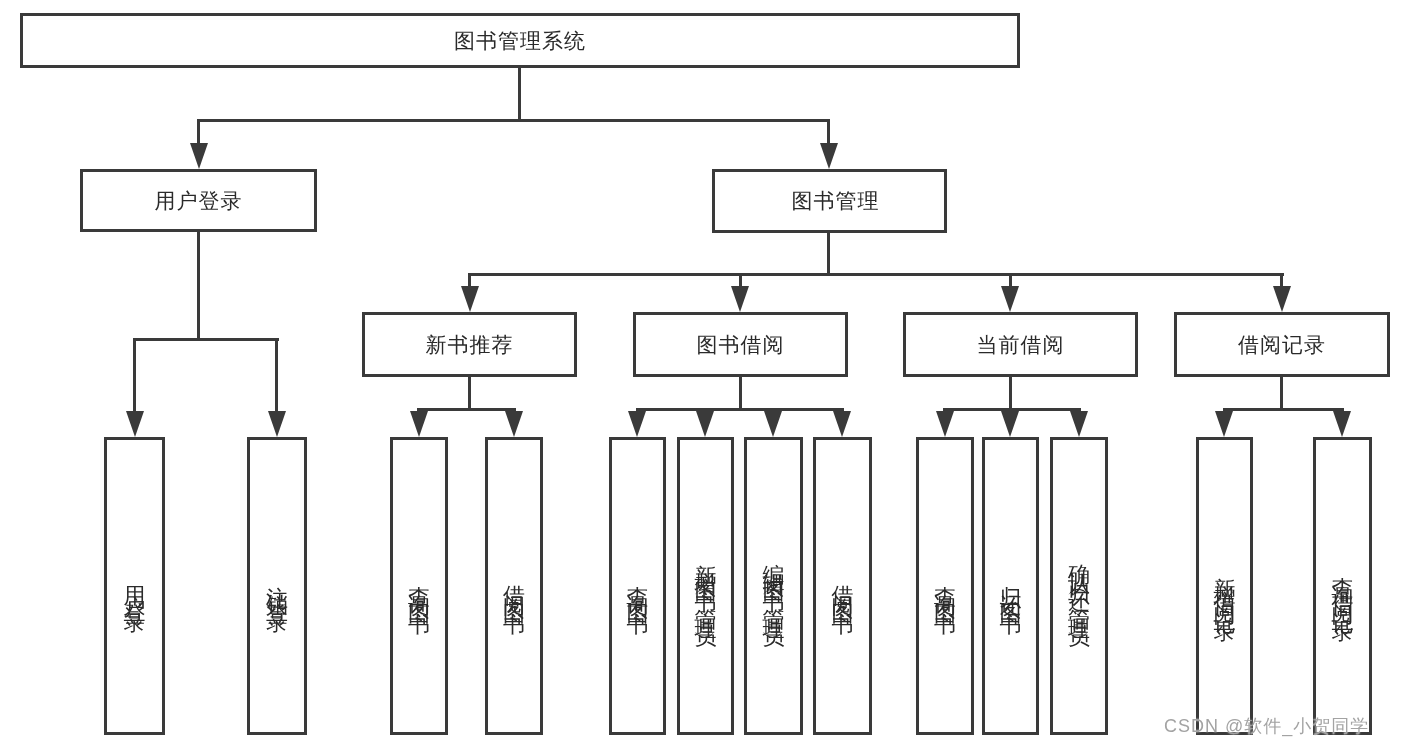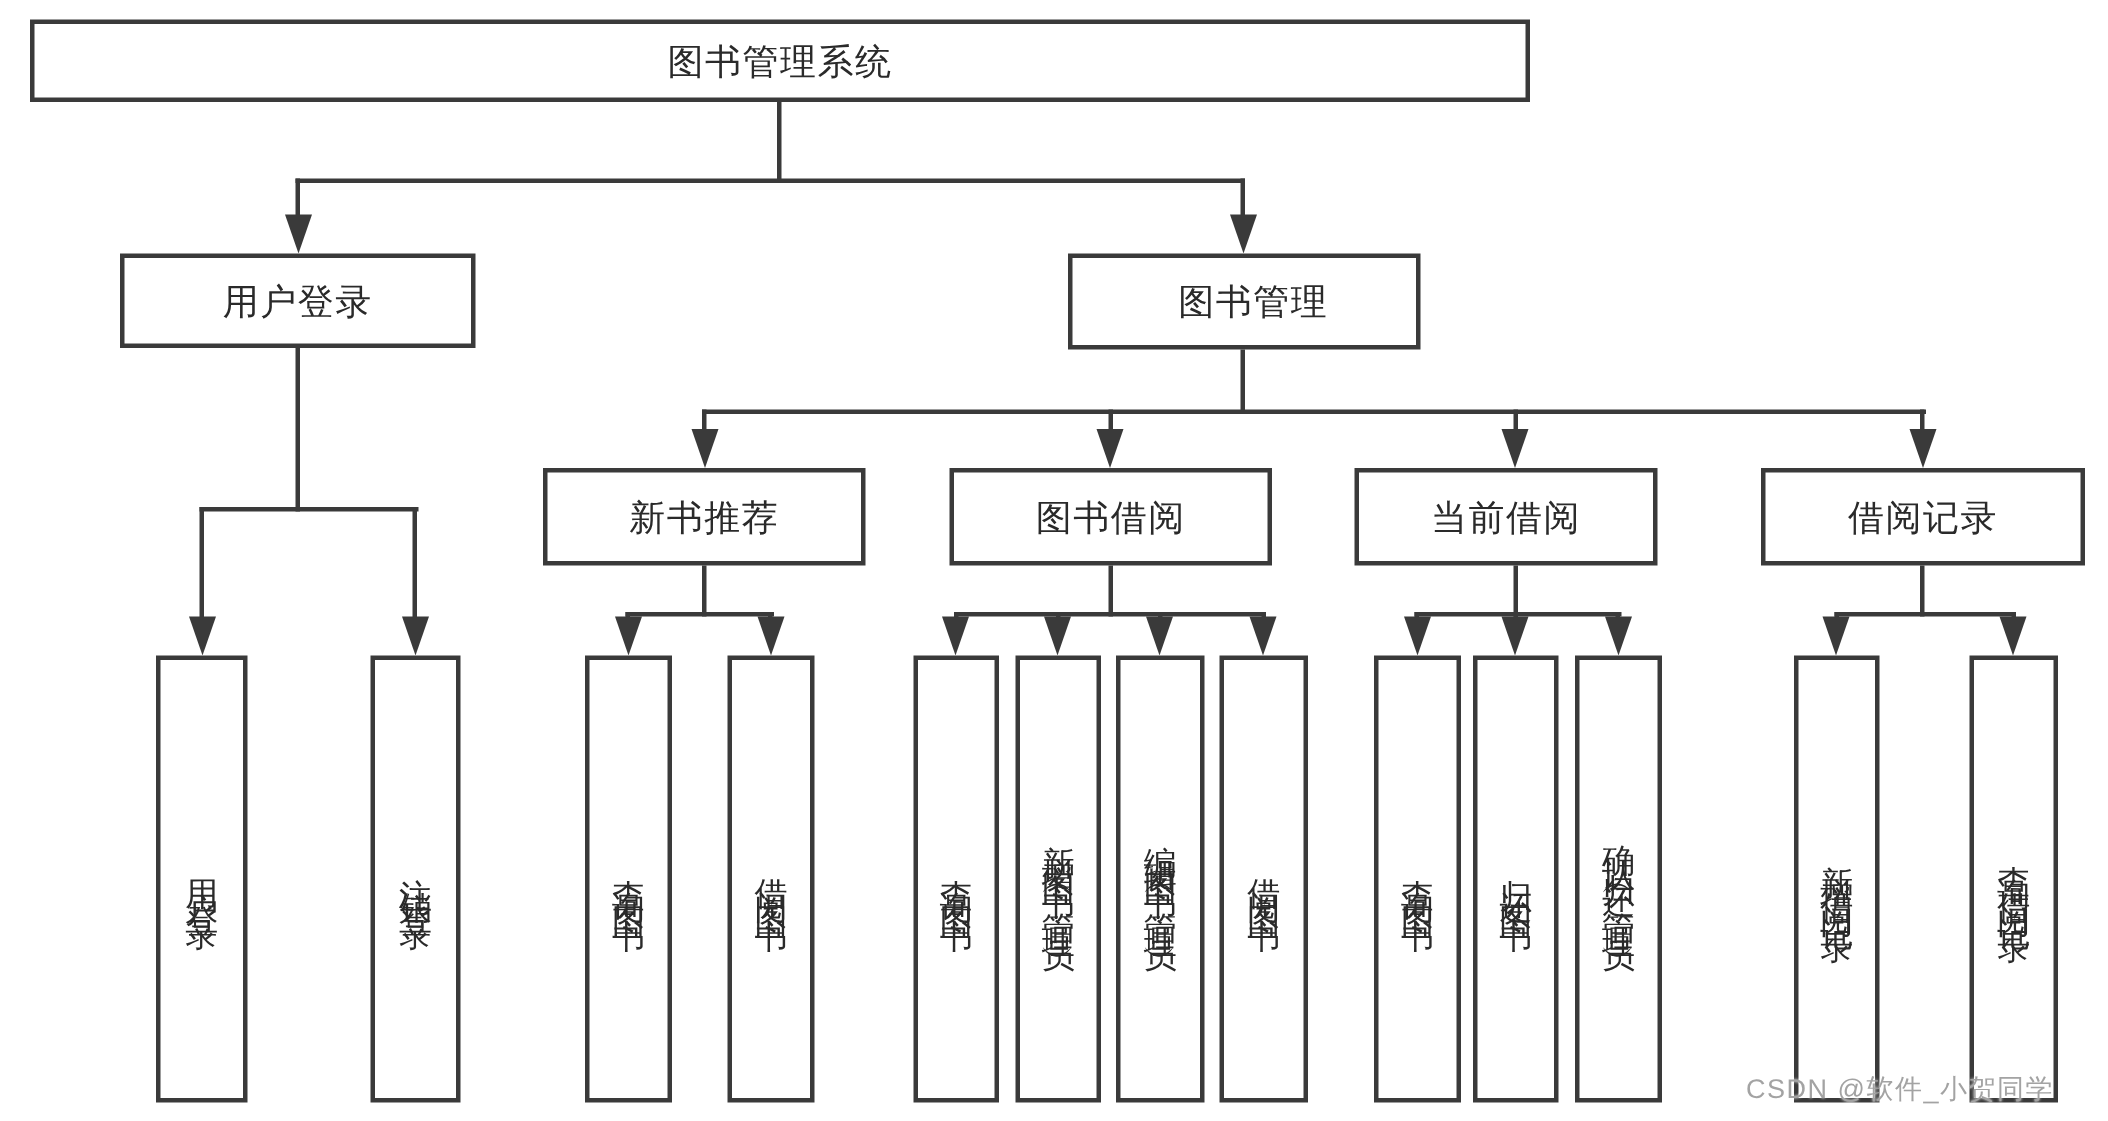--- a/index.html
+++ b/index.html
@@ -3,21 +3,21 @@
 <meta charset="utf-8">
 <style>
   html,body{margin:0;padding:0;background:#ffffff;}
   #canvas{
     position:relative;width:1405px;height:747px;background:#ffffff;
     font-family:"Liberation Sans",sans-serif;color:#2a2a2a;overflow:hidden;
   }
   .node{
     position:absolute;box-sizing:border-box;background:#ffffff;
     border:3px solid #3a3a3a;display:flex;align-items:center;justify-content:center;
-    font-size:24px;letter-spacing:1px;white-space:nowrap;
+    font-size:21px;letter-spacing:1px;white-space:nowrap;
   }
   .leaf{
     writing-mode:vertical-lr;text-orientation:mixed;
     font-size:22px;letter-spacing:9px;line-height:1;white-space:normal;
   }
   .vline{position:absolute;width:3px;background:#3a3a3a;}
   .hline{position:absolute;height:3px;background:#3a3a3a;}
   .arr{
     position:absolute;width:0;height:0;
     border-left:9px solid transparent;border-right:9px solid transparent;
@@ -58,21 +58,21 @@
   <div class="arr" style="left:461px;top:286px;"></div>
   <div class="vline" style="left:739px;top:273px;height:16px;"></div>
   <div class="arr" style="left:731px;top:286px;"></div>
   <div class="vline" style="left:1009px;top:273px;height:16px;"></div>
   <div class="arr" style="left:1001px;top:286px;"></div>
   <div class="vline" style="left:1280px;top:273px;height:16px;"></div>
   <div class="arr" style="left:1273px;top:286px;"></div>
 
   <div class="node" style="left:633px;top:312px;width:215px;height:65px;">图书借阅</div>
   <div class="node" style="left:362px;top:312px;width:215px;height:65px;">新书推荐</div>
-  <div class="node" style="left:903px;top:312px;width:202px;height:65px;">当前借阅</div>
+  <div class="node" style="left:903px;top:312px;width:235px;height:65px;">当前借阅</div>
   <div class="node" style="left:1174px;top:312px;width:216px;height:65px;">借阅记录</div>
 
   <div class="vline" style="left:468px;top:377px;height:34px;"></div>
   <div class="hline" style="left:417px;top:408px;width:99px;"></div>
   <div class="vline" style="left:417px;top:408px;height:8px;"></div>
   <div class="arr" style="left:410px;top:411px;"></div>
   <div class="vline" style="left:512px;top:408px;height:8px;"></div>
   <div class="arr" style="left:505px;top:411px;"></div>
 
   <div class="vline" style="left:739px;top:377px;height:34px;"></div>

